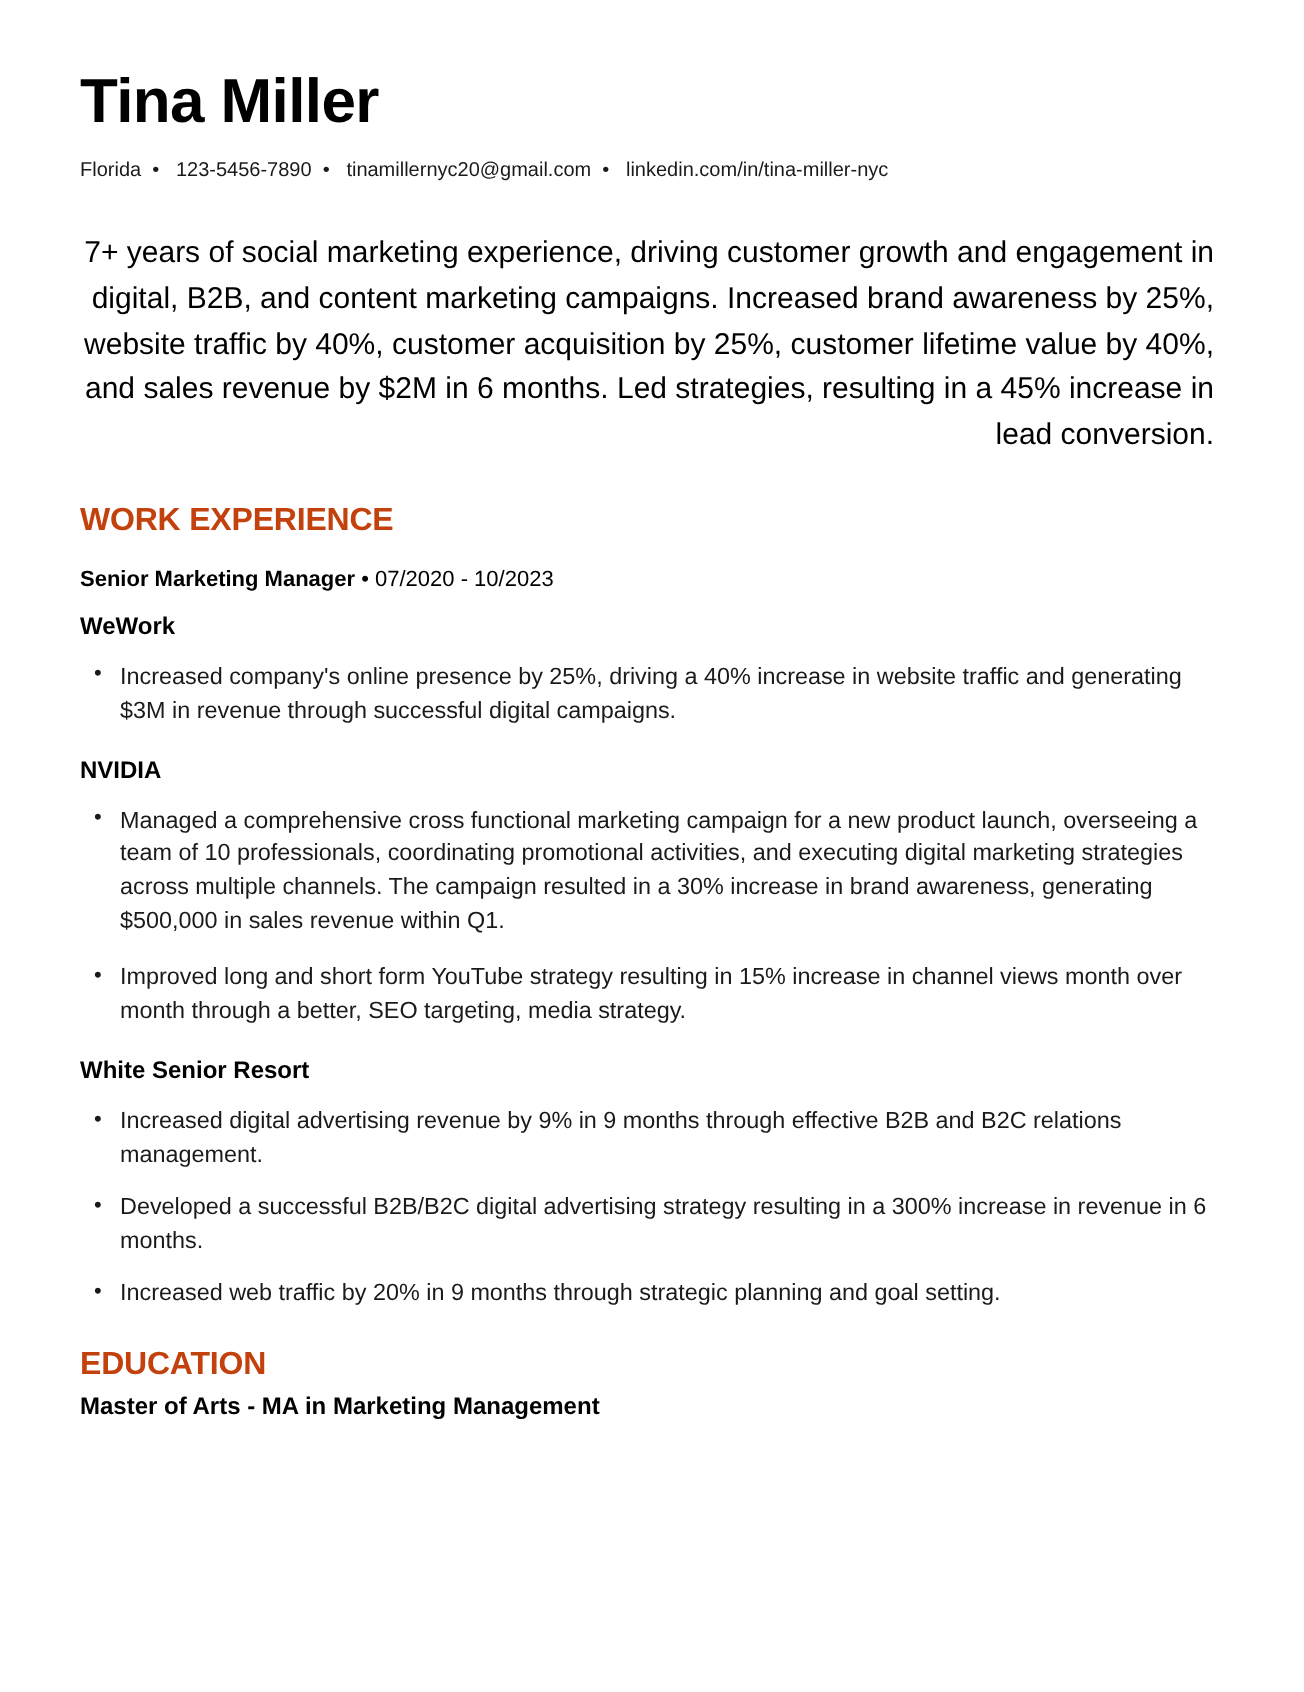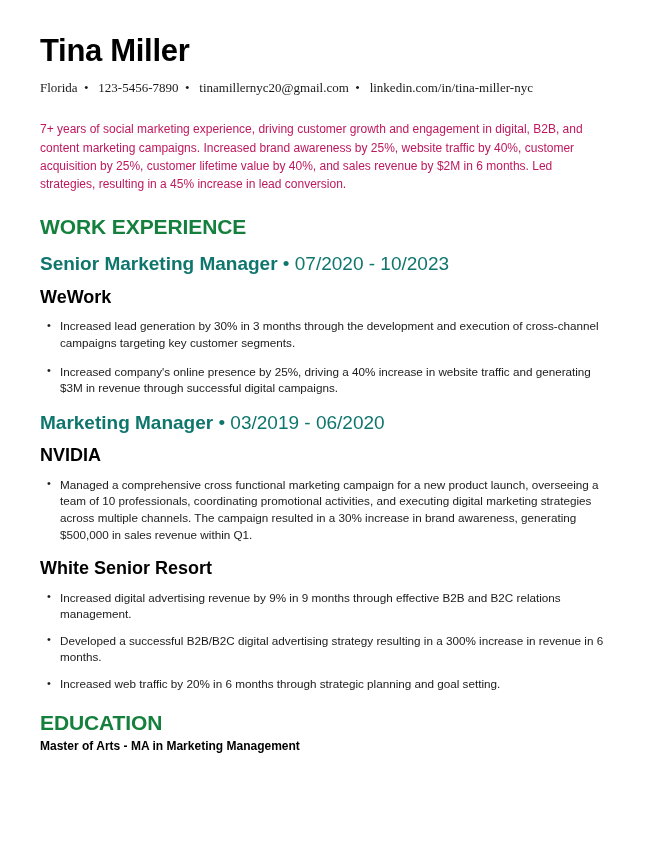--- a/index.html
+++ b/index.html
@@ -26,63 +26,63 @@
   }
   .name {
     font-size: 31px;
     font-weight: bold;
     letter-spacing: -0.3px;
     line-height: 1.1;
     margin: 0 0 11px 0;
     color: #000;
   }
   .contact-line {
-    font-size: 13px;
+    font-size: 10px;
     line-height: 1.4;
     color: #1a1a1a;
     margin: 0 0 23px 0;
     white-space: pre;
-    font-family: Liberation Serif, serif;
   }
   .summary {
-    font-size: 12px;
+    font-size: 15px;
     line-height: 1.52;
-    color: #be185d;
+    color: #000000;
     margin: 0 0 22px 0;
     max-width: 567px;
+    text-align: right;
   }
   .section-heading {
-    font-size: 21px;
+    font-size: 16px;
     font-weight: bold;
     letter-spacing: -0.1px;
     margin: 0 0 13px 0;
-    color: #15803d;
+    color: #c2410c;
   }
   .section-heading.education-heading {
     margin-top: 18px;
     margin-bottom: 3px;
   }
   .job {
     margin-bottom: 14px;
   }
   .job-title-line {
-    font-size: 19px;
+    font-size: 11px;
     line-height: 1.3;
     margin: 0 0 9px 0;
-    color: #0f766e;
+    color: #000000;
     white-space: pre;
   }
   .job-title-line .role {
     font-weight: bold;
   }
   .job-title-line .meta {
     font-weight: normal;
   }
   .company {
-    font-size: 18px;
+    font-size: 12px;
     font-weight: bold;
     line-height: 1.3;
     margin: 0 0 9px 0;
     color: #000;
   }
   ul.bullets {
     list-style: none;
     margin: 0;
     padding: 0;
   }
@@ -128,39 +128,38 @@
   <div class="contact-line">Florida  •   123-5456-7890  •   tinamillernyc20@gmail.com  •   linkedin.com/in/tina-miller-nyc</div>
 
   <p class="summary">7+ years of social marketing experience, driving customer growth and engagement in digital, B2B, and content marketing campaigns. Increased brand awareness by 25%, website traffic by 40%, customer acquisition by 25%, customer lifetime value by 40%, and sales revenue by $2M in 6 months. Led strategies, resulting in a 45% increase in lead conversion.</p>
 
   <h2 class="section-heading">WORK EXPERIENCE</h2>
 
   <div class="job job-wework">
     <div class="job-title-line"><span class="role">Senior Marketing Manager</span><span class="meta"> • 07/2020 - 10/2023</span></div>
     <div class="company">WeWork</div>
     <ul class="bullets">
-      <li>Increased lead generation by 30% in 3 months through the development and execution of cross-channel campaigns targeting key customer segments.</li>
       <li>Increased company's online presence by 25%, driving a 40% increase in website traffic and generating $3M in revenue through successful digital campaigns.</li>
     </ul>
   </div>
 
   <div class="job job-nvidia">
-    <div class="job-title-line"><span class="role">Marketing Manager</span><span class="meta"> • 03/2019 - 06/2020</span></div>
     <div class="company">NVIDIA</div>
     <ul class="bullets">
       <li>Managed a comprehensive cross functional marketing campaign for a new product launch, overseeing a team of 10 professionals, coordinating promotional activities, and executing digital marketing strategies across multiple channels. The campaign resulted in a 30% increase in brand awareness, generating $500,000 in sales revenue within Q1.</li>
+      <li>Improved long and short form YouTube strategy resulting in 15% increase in channel views month over month through a better, SEO targeting, media strategy.</li>
     </ul>
   </div>
 
   <div class="job job-whitelotus">
     <div class="company">White Senior Resort</div>
     <ul class="bullets">
       <li>Increased digital advertising revenue by 9% in 9 months through effective B2B and B2C relations management.</li>
       <li>Developed a successful B2B/B2C digital advertising strategy resulting in a 300% increase in revenue in 6 months.</li>
-      <li>Increased web traffic by 20% in 6 months through strategic planning and goal setting.</li>
+      <li>Increased web traffic by 20% in 9 months through strategic planning and goal setting.</li>
     </ul>
   </div>
 
   <h2 class="section-heading education-heading">EDUCATION</h2>
 
   <div class="edu-entry">
     <div class="edu-degree">Master of Arts - MA in Marketing Management</div>
 
   </div>
 

